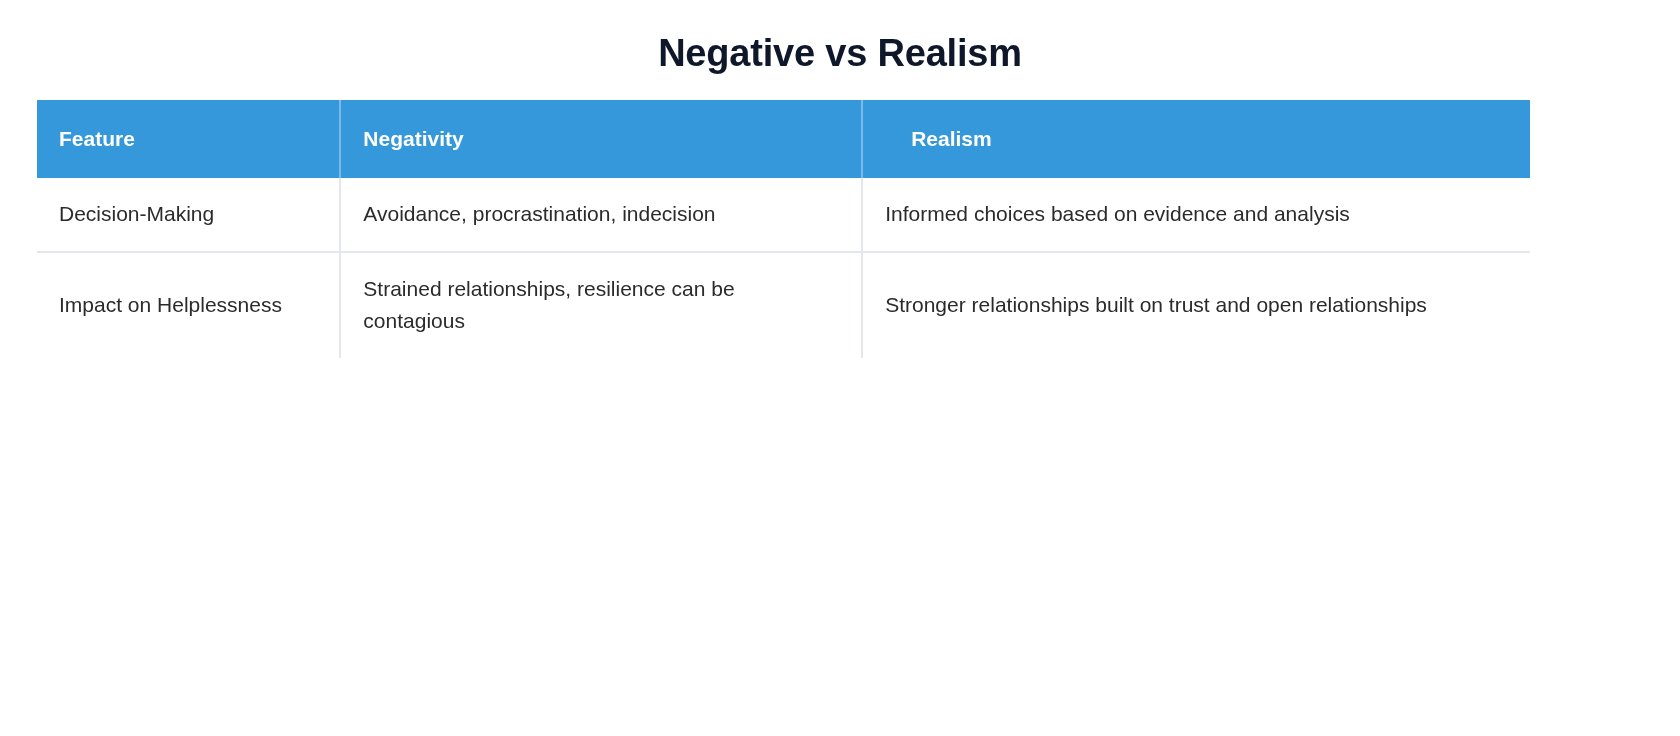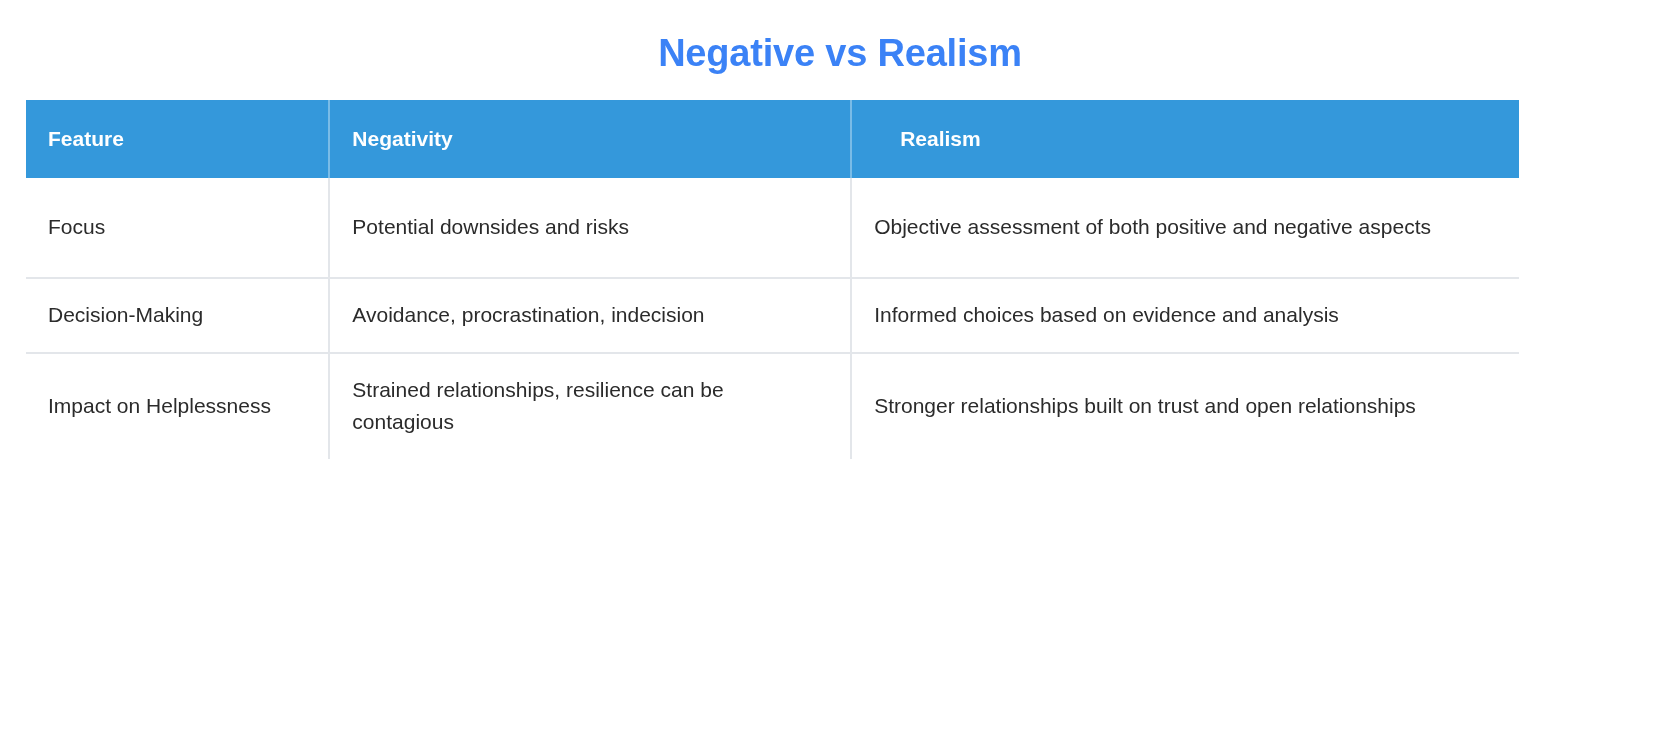--- a/index.html
+++ b/index.html
@@ -18,31 +18,31 @@
     width: 1680px;
     height: 736px;
     position: relative;
     box-sizing: border-box;
   }
 
   .title {
     text-align: center;
     font-size: 38px;
     font-weight: bold;
-    color: #3b82f6;
+    color: #0f172a;
     letter-spacing: -0.2px;
     margin: 0;
     padding-top: 30px;
     padding-bottom: 0;
     line-height: 1.25;
   }
 
   .table-wrap {
     position: absolute;
-    left: 26px;
+    left: 37px;
     top: 100px;
     width: 1493px;
   }
 
   table.cmp {
     width: 100%;
     border-collapse: collapse;
     table-layout: fixed;
     background: #ffffff;
   }
@@ -105,25 +105,20 @@
     <table class="cmp">
       <thead>
         <tr>
           <th class="col-feature">Feature</th>
           <th class="col-negativity">Negativity</th>
           <th class="col-realism">Realism</th>
         </tr>
       </thead>
       <tbody>
 
-        <tr class="row-tall">
-          <td>Focus</td>
-          <td>Potential downsides and risks</td>
-          <td>Objective assessment of both positive and negative aspects</td>
-        </tr>
 
 
         <tr class="row-short">
           <td>Decision-Making</td>
           <td>Avoidance, procrastination, indecision</td>
           <td>Informed choices based on evidence and analysis</td>
         </tr>
 
 
         <tr class="row-tall">

